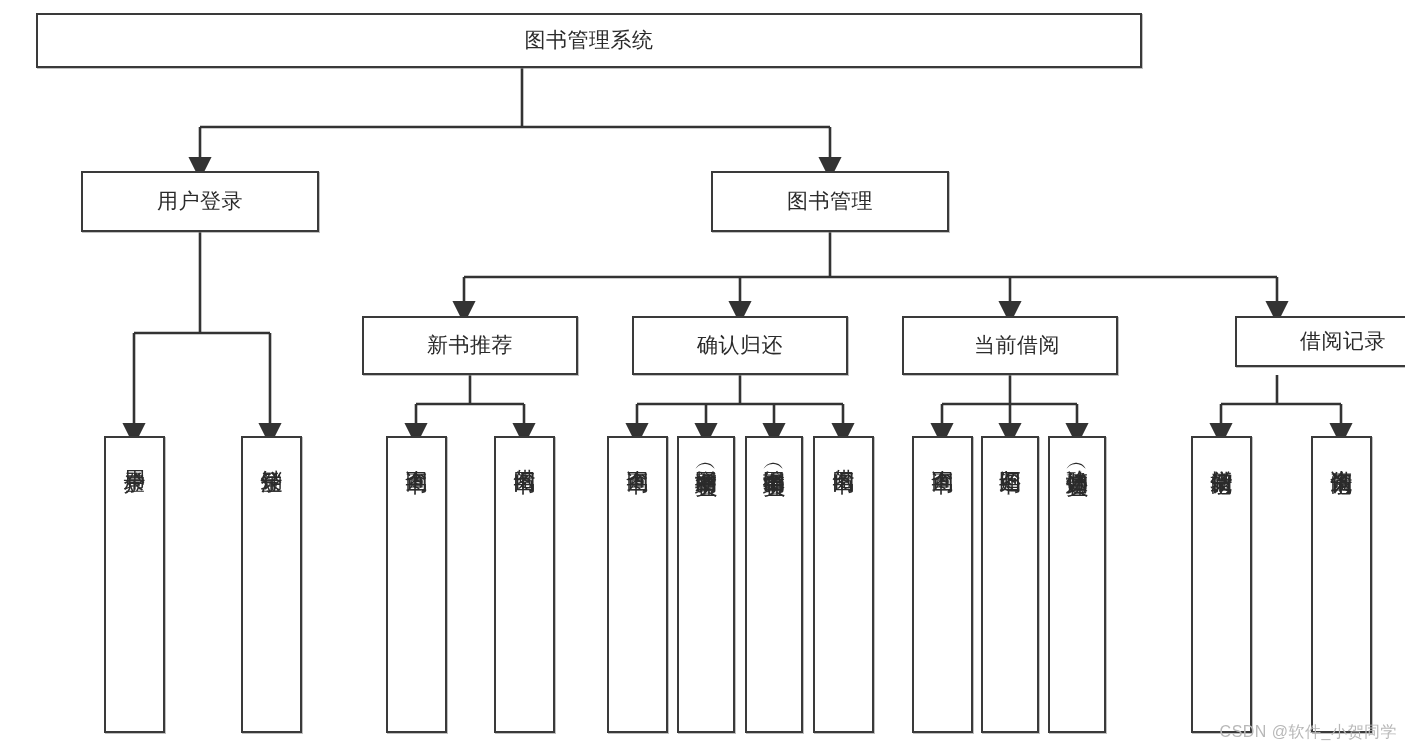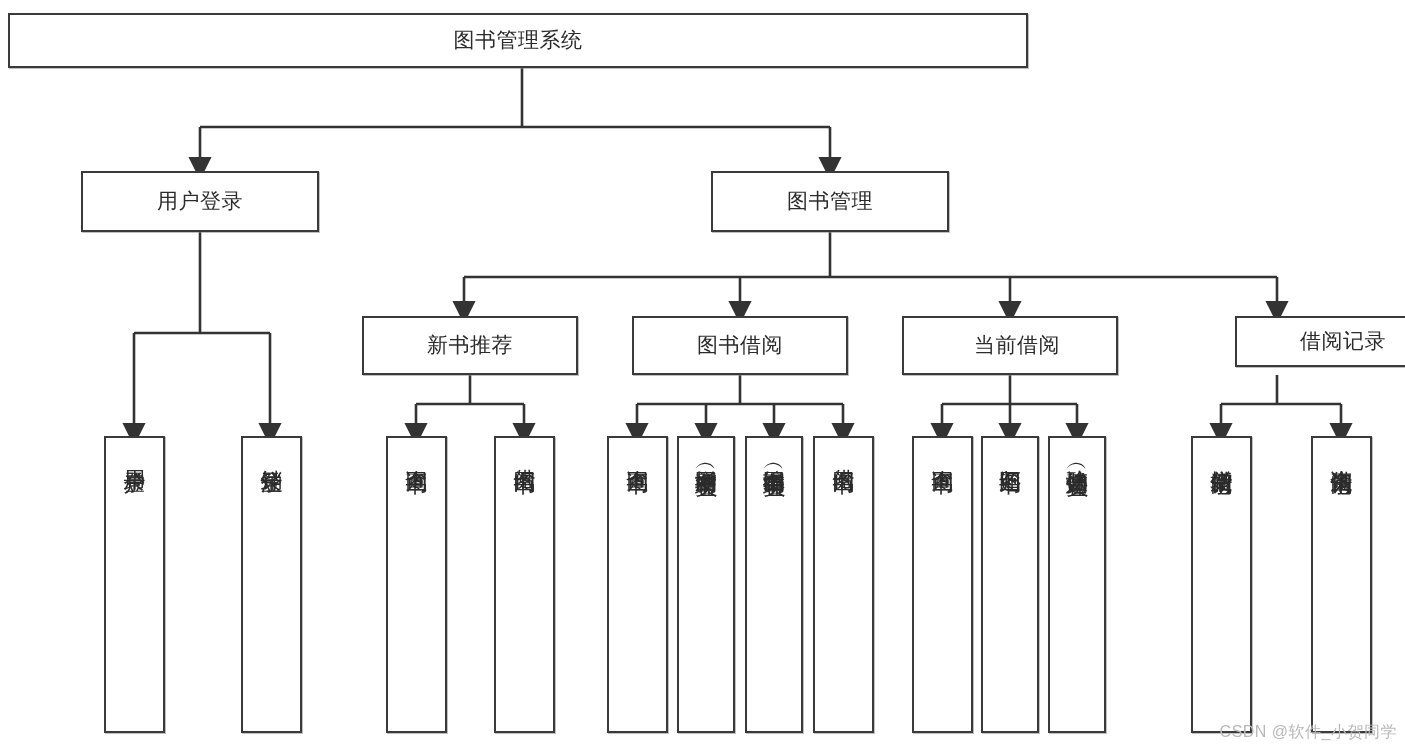--- a/index.html
+++ b/index.html
@@ -118,36 +118,36 @@
       <path d="M1010,404 L1010,424" marker-end="url(#arrow)"></path>
       <path d="M1077,404 L1077,424" marker-end="url(#arrow)"></path>
 
       <path d="M1277,375 L1277,404"></path>
       <path d="M1221,404 L1341,404"></path>
       <path d="M1221,404 L1221,424" marker-end="url(#arrow)"></path>
       <path d="M1341,404 L1341,424" marker-end="url(#arrow)"></path>
     </g>
   </svg>
 
-  <div class="node horizontal" style="left:8px; top:13px; width:1020px; height:55px;">
+  <div class="node horizontal" style="left:36px; top:13px; width:1106px; height:55px;">
     <span class="label">图书管理系统</span>
   </div>
 
   <div class="node horizontal" style="left:81px; top:171px; width:238px; height:61px;">
     <span class="label">用户登录</span>
   </div>
   <div class="node horizontal" style="left:711px; top:171px; width:238px; height:61px;">
     <span class="label">图书管理</span>
   </div>
 
   <div class="node horizontal" style="left:362px; top:316px; width:216px; height:59px;">
     <span class="label">新书推荐</span>
   </div>
   <div class="node horizontal" style="left:632px; top:316px; width:216px; height:59px;">
-    <span class="label">图书借阅</span>
+    <span class="label">确认归还</span>
   </div>
   <div class="node horizontal" style="left:902px; top:316px; width:216px; height:59px;padding-left:14px;">
     <span class="label">当前借阅</span>
   </div>
   <div class="node horizontal" style="left:1235px; top:316px; width:216px; height:51px;">
     <span class="label">借阅记录</span>
   </div>
 
   <div class="node vertical" style="left:104px; top:436px; width:61px; height:297px;">
     <span class="label">用户登录</span>

